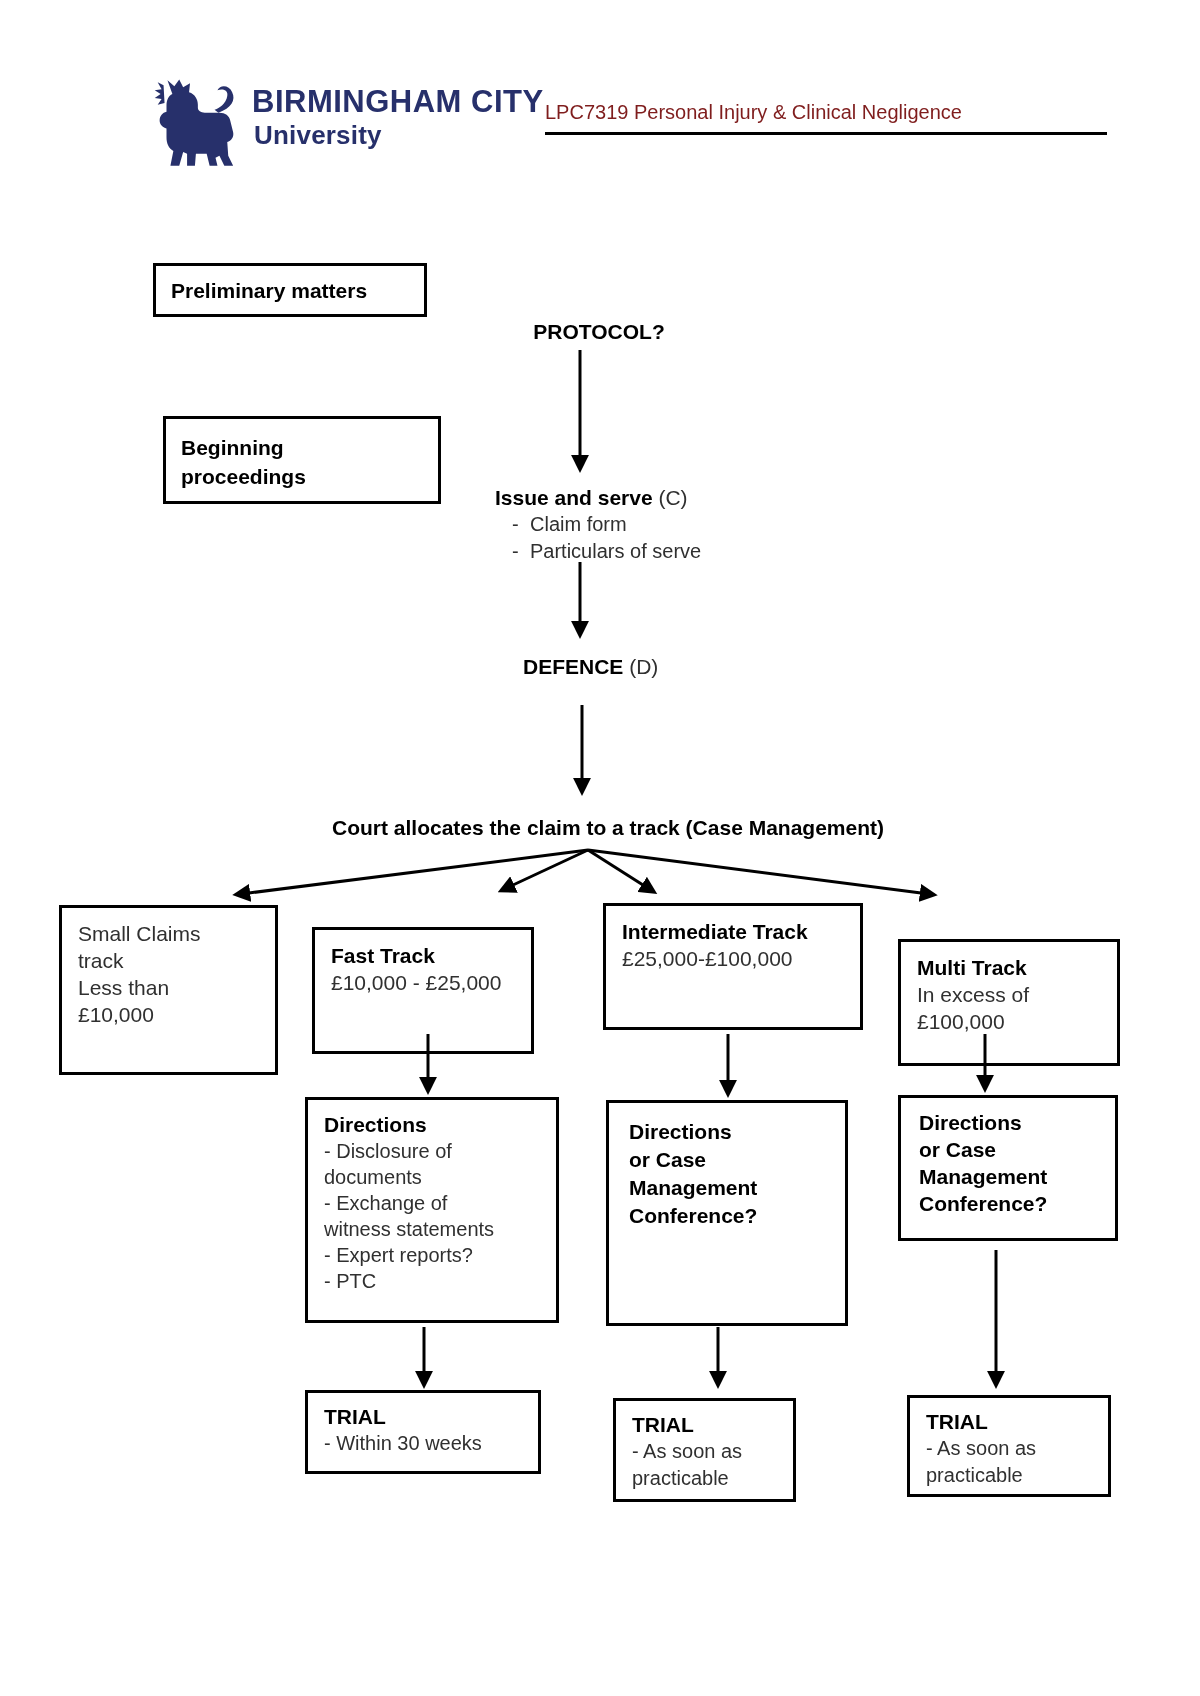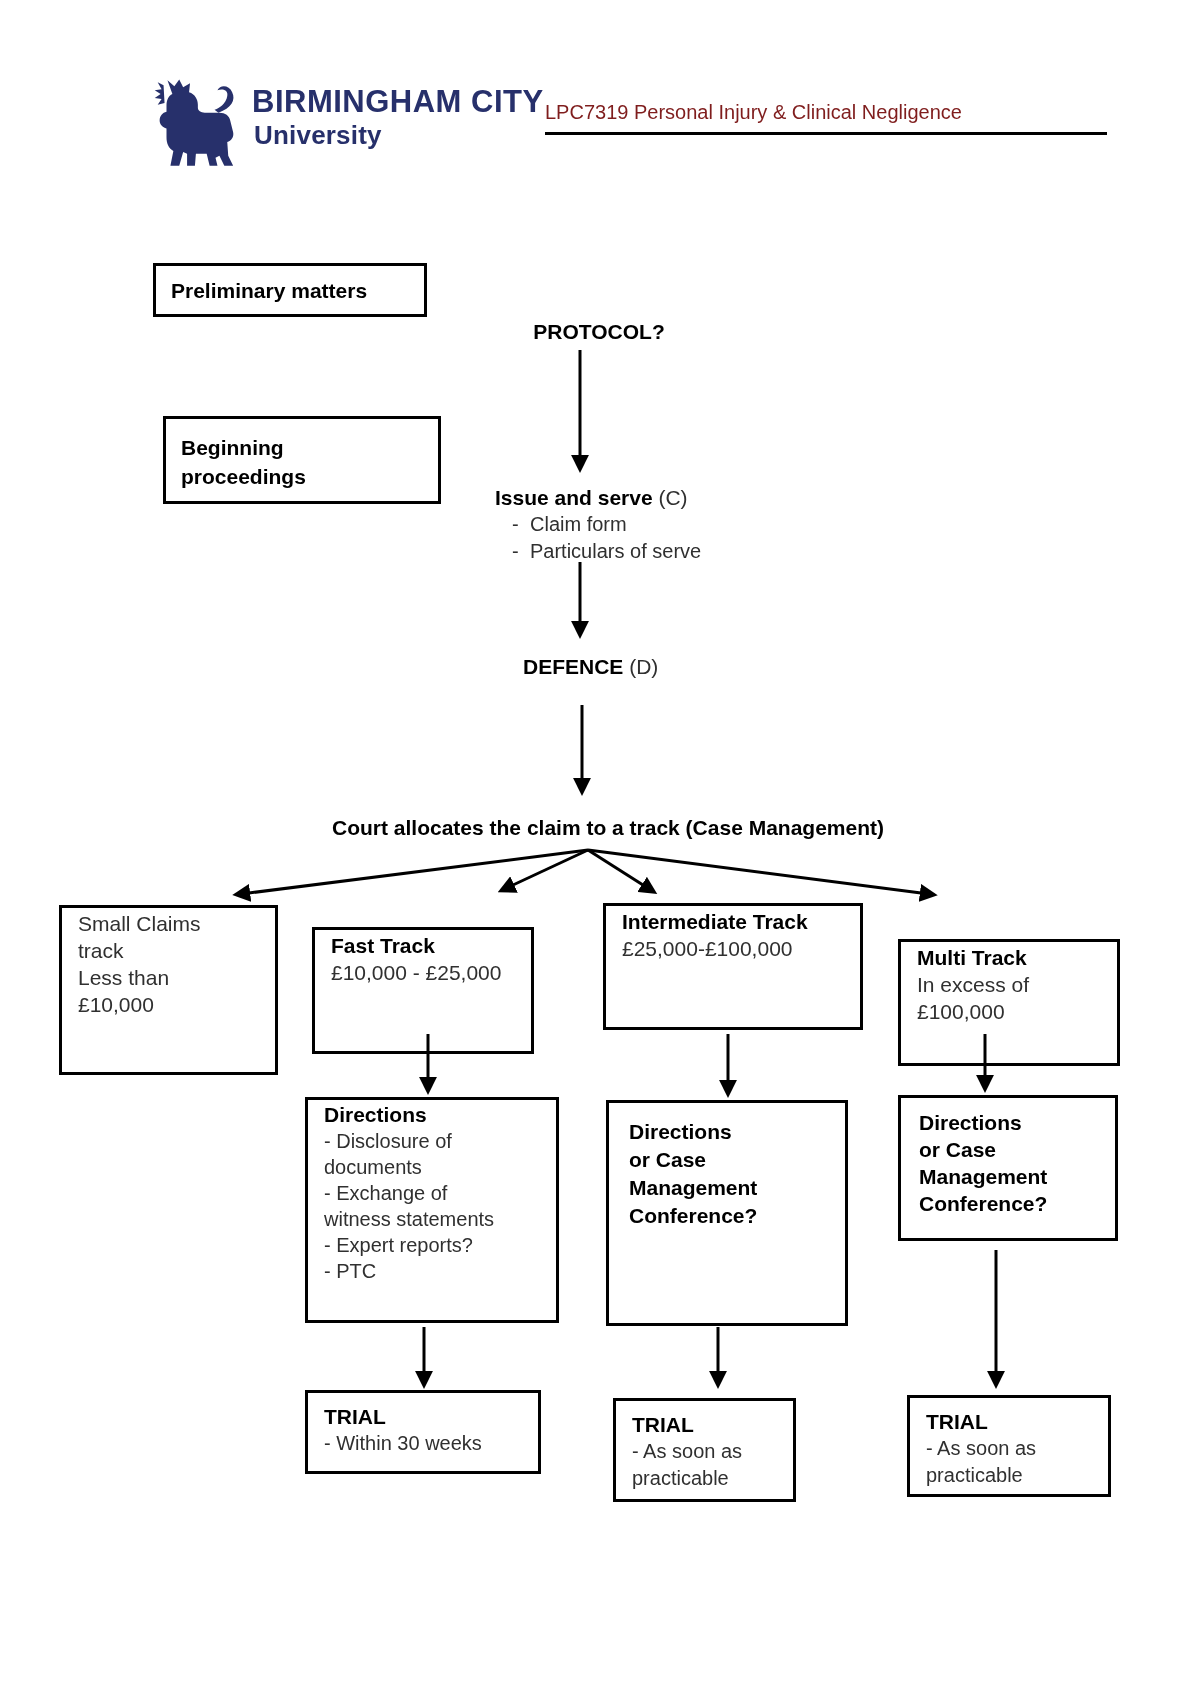--- a/index.html
+++ b/index.html
@@ -16,21 +16,21 @@
   .t21{font-size:21px;line-height:27px;}
   .t20{font-size:20px;line-height:27px;}
   .center{text-align:center;}
   .brand{color:#27306b;font-weight:bold;letter-spacing:.5px;}
   .hdr-right{text-align:left;font-size:20px;color:#7f1d1d;}
   .hdr-line1{border-bottom:3px solid #000;padding-bottom:8px;}
   .hdr-line2{padding-top:4px;}
   .issue-item{display:flex;font-size:20px;line-height:27px;color:#303030;}
   .issue-item .dash{width:35px;padding-left:17px;box-sizing:border-box;}
   svg.arrows{position:absolute;left:0;top:0;pointer-events:none;}
-  .pad{padding:2px 6px 0 16px;}
+  .pad{padding:12px 6px 0 16px;}
 </style>
 </head>
 <body>
 
 <div id="page">
 
   <div class="abs" style="left:142px;top:70px;width:98px;height:106px;">
     <svg width="98" height="106" viewBox="0 0 100 105">
       <g fill="#27306b">
         <path d="M26,9 l7,6 5,-7 4,8 7,-4 -1,9 c6,2 9,7 9,13 l0,3 c0,3 3,5 7,5 l15,0 c6,0 10,3 11,8 l3,12 c1,5 -2,9 -6,10 l1,14 5,10 -9,0 -5,-10 -4,2 2,8 -8,0 -3,-12 -11,0 -1,12 -8,0 0,-12 -4,-2 -4,14 -9,0 3,-15 c-5,-3 -7,-8 -7,-14 l0,-9 c-4,-1 -7,-4 -7,-8 0,-5 3,-8 7,-9 l0,-6 c0,-6 2,-10 6,-12 z"></path>

